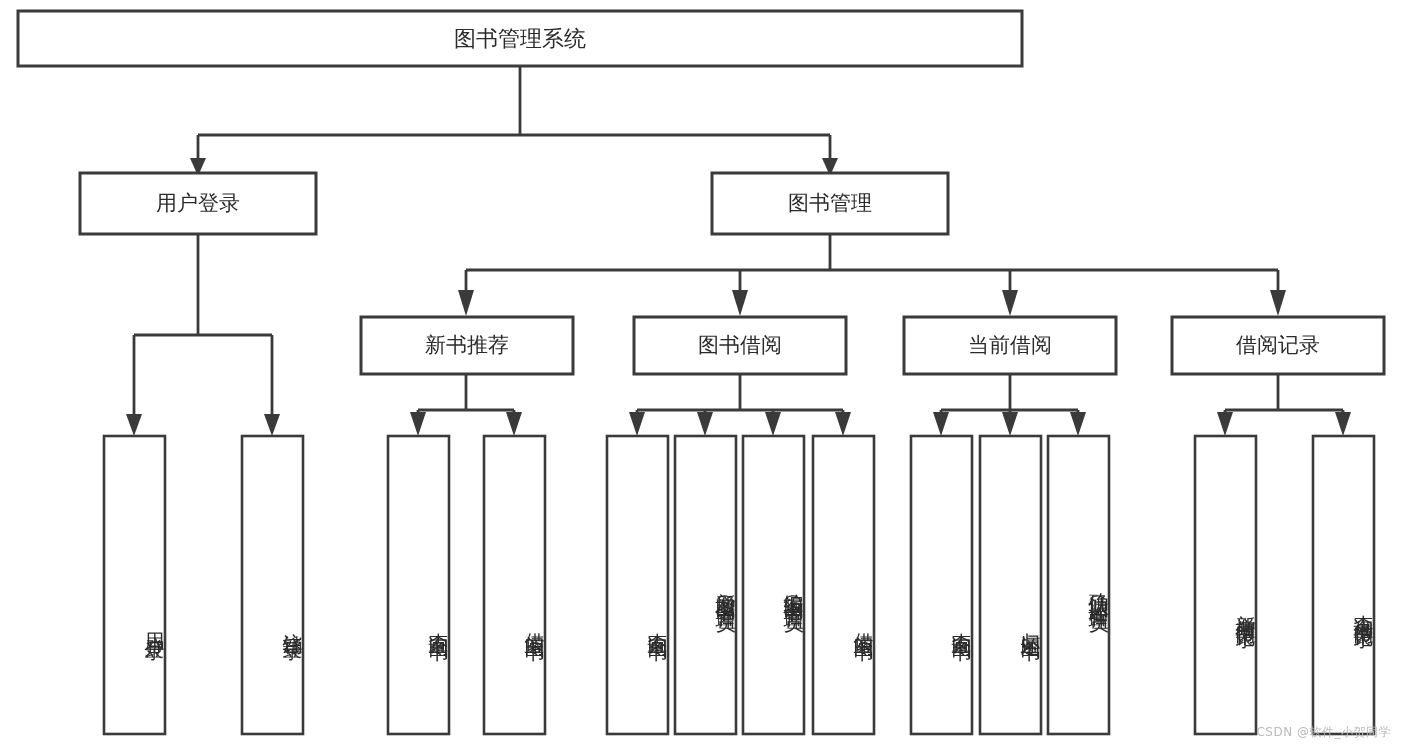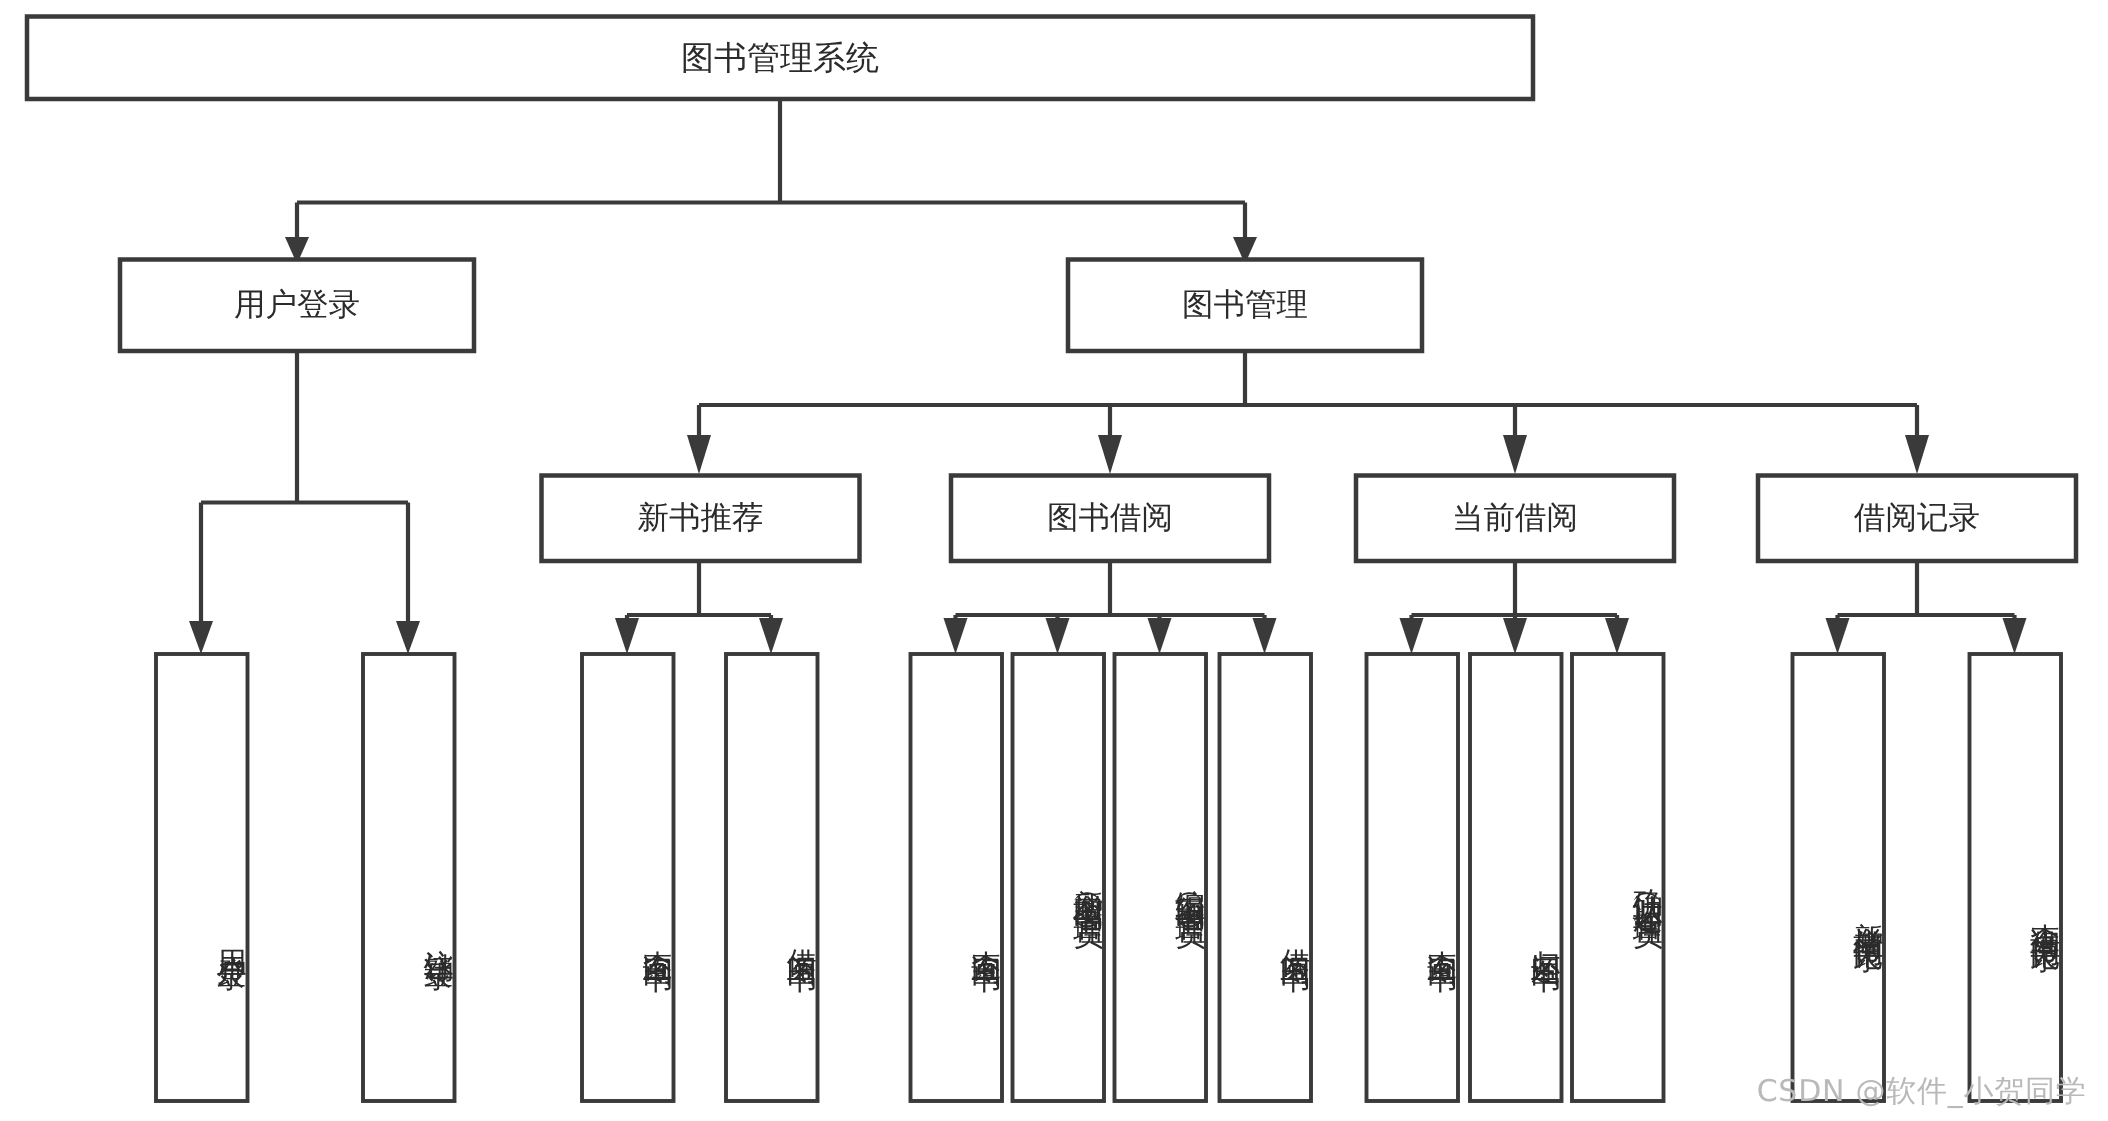--- a/index.html
+++ b/index.html
@@ -68,21 +68,21 @@
     line-height: 1;
     color: #2b2b2b;
     white-space: nowrap;
     pointer-events: none;
   }
   .watermark {
     position: absolute;
     right: 14px;
     bottom: 6px;
     font-family: "DejaVu Sans", "Liberation Sans", sans-serif;
-    font-size: 20px;
+    font-size: 12px;
     color: #b9b9b9;
     letter-spacing: 0.5px;
     white-space: nowrap;
   }
 </style>
 </head>
 <body>
 
 <div id="diagram-root">
 

